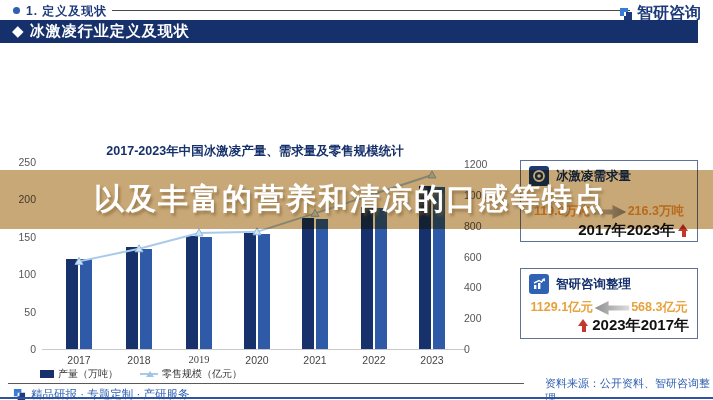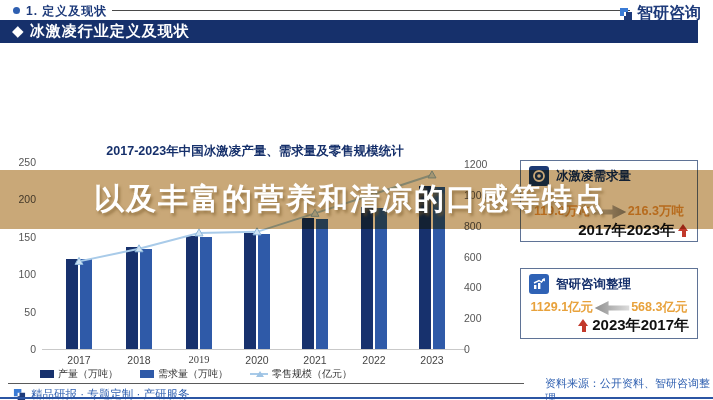--- a/index.html
+++ b/index.html
@@ -96,24 +96,20 @@
   </div>
 
 
   <div class="chart-title">2017-2023年中国冰激凌产量、需求量及零售规模统计</div>
   <div id="chart">
     <div class="axis-line"></div>
     <div class="legend">
       <span class="legend-item">
         <span class="sw" id="sw0" style="background: rgb(23, 49, 109);"></span>
         <span>产量（万吨）</span>
-      </span>
-      <span class="legend-item">
-        <span class="sw" id="sw1" style="background: rgb(47, 90, 168);"></span>
-        <span>需求量（万吨）</span>
       </span>
       <span class="legend-item">
         <span class="sw-line" id="sw2" style="background: rgb(169, 203, 233);">
             <i></i>
           </span>
         <span>零售规模（亿元）</span>
       </span>
     </div>
   <div class="tick tick-l" style="top: 203px;">0</div>
       <div class="tick tick-l" style="top: 165.6px;">50</div>

